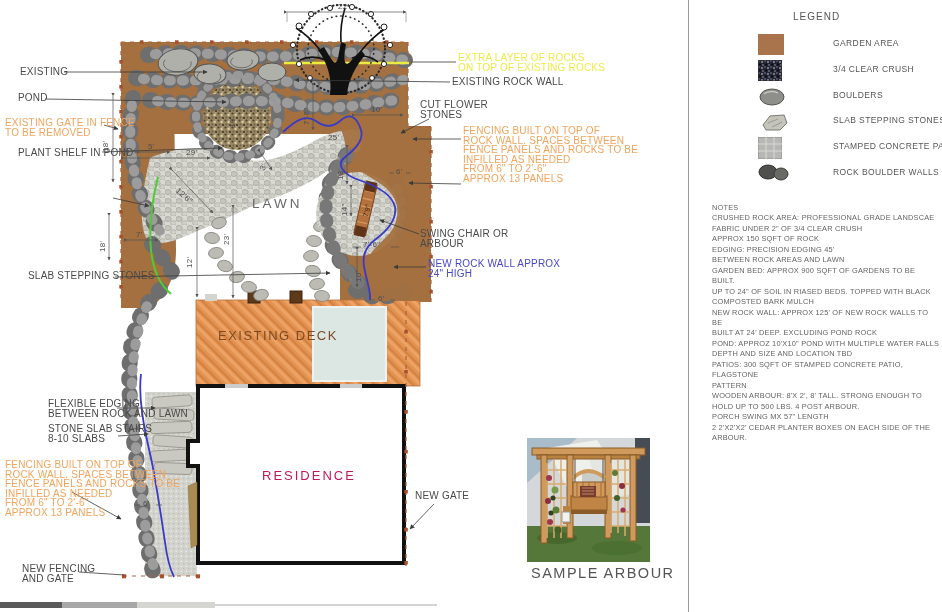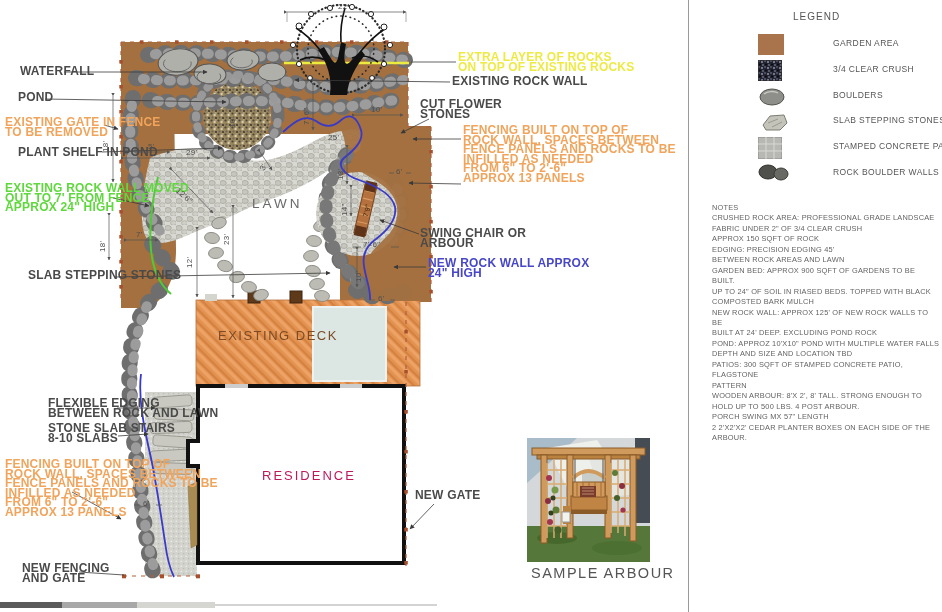--- a/index.html
+++ b/index.html
@@ -1,19 +1,19 @@
 <!DOCTYPE html>
 <html><head>
 <meta charset="utf-8">
 <style>
   html,body{margin:0;padding:0;background:#fff;}
   .canvas{position:relative;width:942px;height:612px;background:#fff;overflow:hidden;
           font-family:"Liberation Sans",sans-serif;}
-  .lbl{position:absolute;font-size:12px;line-height:9.6px;color:#4a4a4a;letter-spacing:.2px;
-       white-space:pre-line;transform-origin:left top;font-weight:bold;}
+  .lbl{position:absolute;font-size:10px;line-height:9.6px;color:#4a4a4a;letter-spacing:.2px;
+       white-space:pre-line;transform-origin:left top;}
   .lbl.orange{color:#f0a45c;}
   .lbl.green{color:#5fd83d;}
   .lbl.yellow{color:#eeea45;}
   .lbl.blue{color:#4747c8;}
   .dim{position:absolute;font-size:8px;color:#4f4f4f;letter-spacing:.3px;transform-origin:left top;white-space:nowrap;}
   .area-label{position:absolute;color:#6a6a6a;letter-spacing:3px;font-size:13.5px;}
   .deck-label{position:absolute;color:#7c4b26;letter-spacing:1.5px;font-size:13px;}
   .res-label{position:absolute;color:#be185d;letter-spacing:2px;font-size:13px;}
   .divider{position:absolute;left:688px;top:0;width:1px;height:612px;background:#9a9a9a;}
   
@@ -286,28 +286,25 @@
   </g>
 
   <g>
     <rect x="0" y="602" width="62" height="6" fill="#5a5a5a"></rect>
     <rect x="62" y="602" width="75" height="6" fill="#a8a8a8"></rect>
     <rect x="137" y="602" width="78" height="6" fill="#d5d5d2"></rect>
     <path d="M215,605 H437" stroke="#c5c5c5" stroke-width="1.5"></path>
   </g>
 </svg>
 
-<span class="lbl" style="left:20px;top:67px">WATERFALL</span>
+<span class="lbl" style="left:20px;top:67px">EXISTING</span>
 <span class="lbl" style="left:18px;top:93px">POND</span>
 <span class="lbl orange" style="left:5px;top:118px">EXISTING GATE IN FENCE
 TO BE REMOVED</span>
 <span class="lbl" style="left:18px;top:148px">PLANT SHELF IN POND</span>
-<span class="lbl green" style="left:5px;top:184px">EXISTING ROCK WALL MOVED
-OUT TO 7' FROM FENCE
-APPROX 24" HIGH</span>
 <span class="lbl" style="left:28px;top:271px">SLAB STEPPING STONES</span>
 <span class="lbl" style="left:48px;top:399px">FLEXIBLE EDGING
 BETWEEN ROCK AND LAWN</span>
 <span class="lbl" style="left:48px;top:424px">STONE SLAB STAIRS
 8-10 SLABS</span>
 <span class="lbl orange" style="left:5px;top:460px">FENCING BUILT ON TOP OF
 ROCK WALL. SPACES BETWEEN
 FENCE PANELS AND ROCKS TO BE
 INFILLED AS NEEDED
 FROM 6" TO 2'-6"

